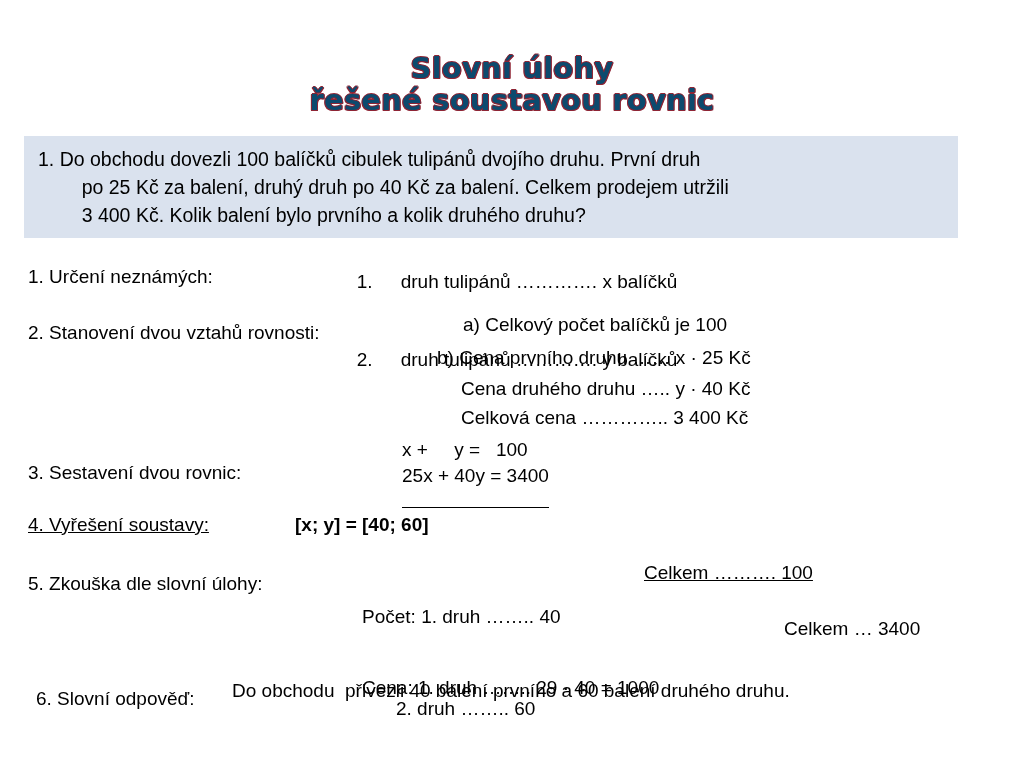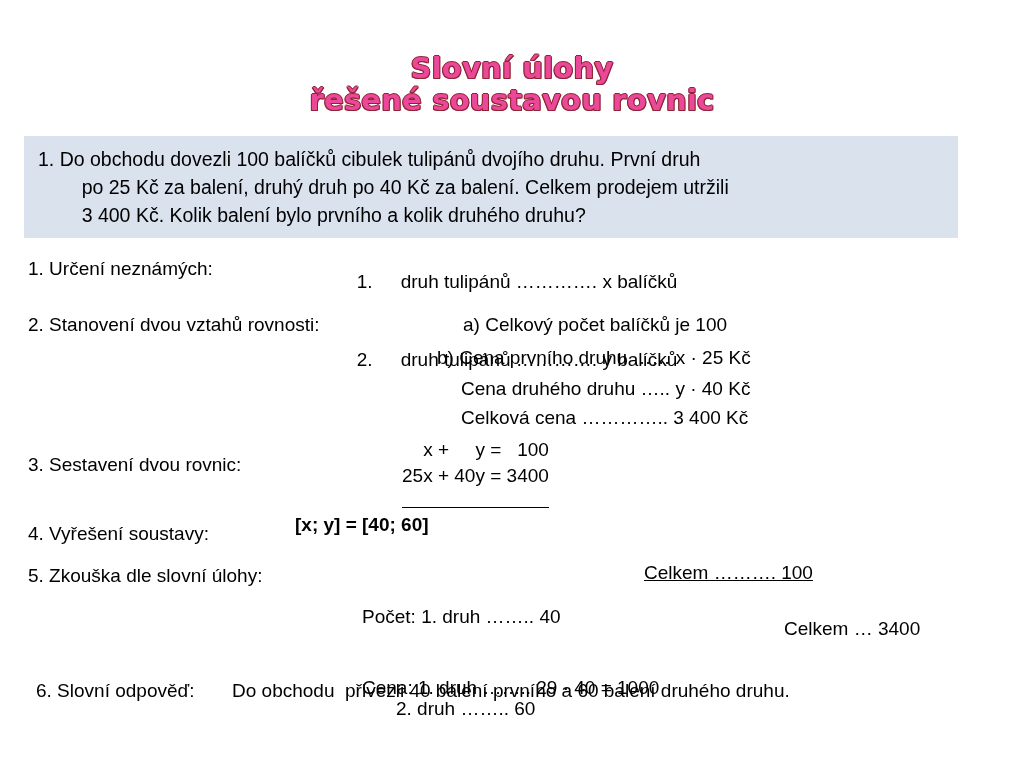--- a/index.html
+++ b/index.html
@@ -30,21 +30,21 @@
     left: 0;
     width: 1024px;
     text-align: center;
     line-height: 1.12;
   }
   .title-line {
     font-family: "DejaVu Sans", sans-serif;
     font-weight: bold;
     font-size: 29px;
     letter-spacing: 0.2px;
-    color: #ec4899;
+    color: #0c4a6e;
     text-shadow:
        1px 0 0 #8e2535,
       -1px 0 0 #8e2535,
        0 1px 0 #8e2535,
        0 -1px 0 #8e2535,
        1px 1px 0 #8e2535,
       -1px 1px 0 #8e2535;
   }
 
   
@@ -69,42 +69,42 @@
   
   .txt {
     position: absolute;
     font-size: 19px;
     line-height: 26px;
     white-space: pre;
   }
   .txt.b { font-weight: bold; }
 
   
-  .step-label { font-size: 19px; }
+  .step-label { font-size: 19px; margin-top: 8px; }
 
   
   .sub-list {
     position: absolute;
     left: 325px;
     top: 243px;
     font-size: 19px;
     line-height: 26px;
   }
   .sub-list .row { white-space: pre; }
   .sub-list .num { display: inline-block; width: 44px; }
 
   
   .equations {
     position: absolute;
     left: 402px;
     top: 437px;
     font-size: 19px;
     line-height: 26px;
   }
-  .eq-row { white-space: pre; text-align: right; }
+  .eq-row { white-space: pre; }
   .eq-row.underlined {
     border-bottom: 1.6px solid #000;
     display: inline-block;
     padding-bottom: 18px;
   }
 
   
   .check-count {
     position: absolute;
     left: 362px;
@@ -175,21 +175,21 @@
   <div class="txt" style="left:461px; top:376px;">Cena druhého druhu ….. y · 40 Kč</div>
   <div class="txt" style="left:461px; top:405px;">Celková cena ………….. 3 400 Kč</div>
 
   <div class="txt step-label" style="left:28px; top:452px;">3. Sestavení dvou rovnic:</div>
 
   <div class="equations">
     <div class="eq-row">x +     y =   100</div>
     <div class="eq-row underlined">25x + 40y = 3400</div>
   </div>
 
-  <div class="txt step-label" style="left:28px; top:521px;">4. Vyřešení soustavy:</div>
+  <div class="txt step-label" style="left:28px; top:504px;text-decoration:underline;">4. Vyřešení soustavy:</div>
   <div class="txt b" style="left:295px; top:512px;">[x; y] = [40; 60]</div>
 
   <div class="txt step-label" style="left:28px; top:563px;">5. Zkouška dle slovní úlohy:</div>
 
   <div class="check-count">
     <div>Počet: 1. druh …….. 40</div>
     <div class="indent">2. druh …….. 60</div>
   </div>
 
   <div class="total-count">Celkem ………. 100</div>

